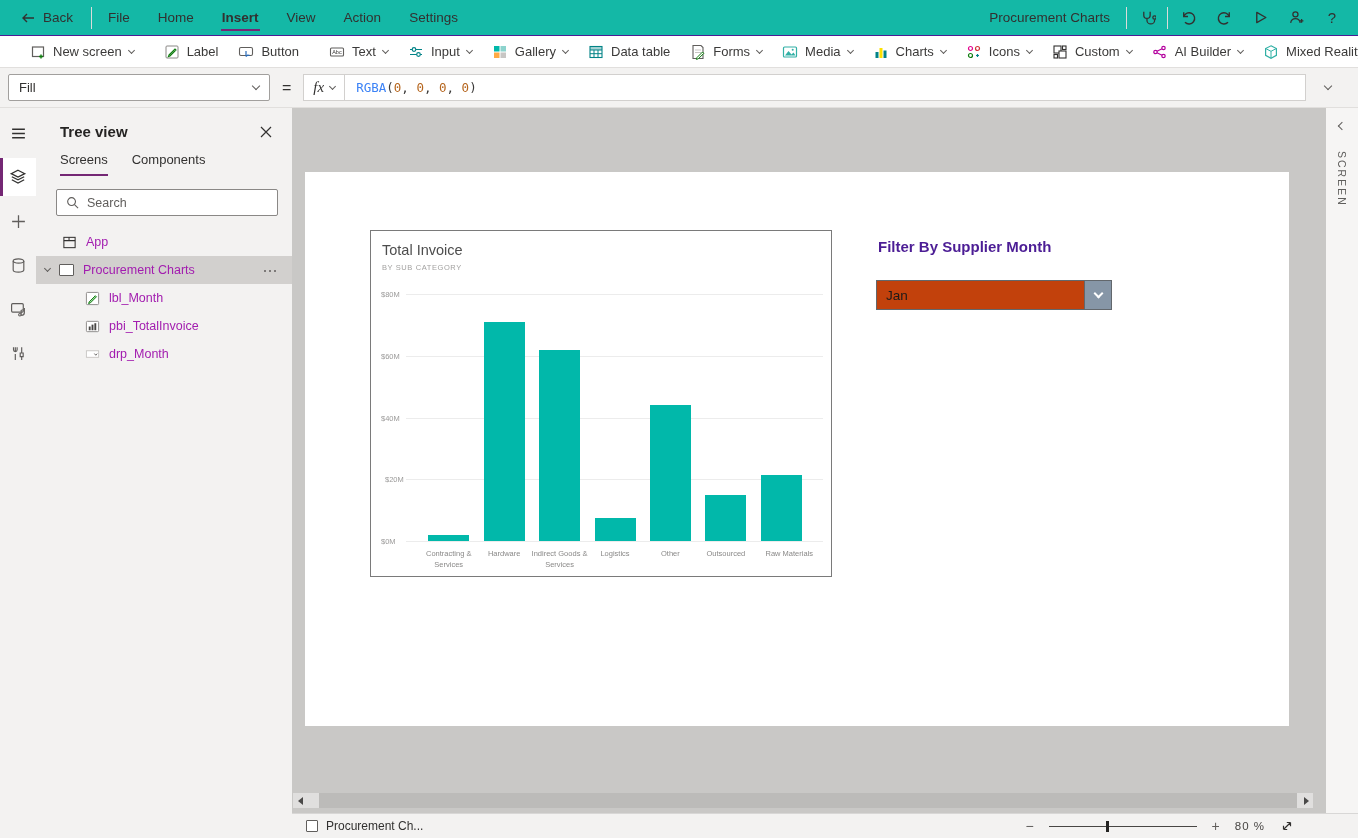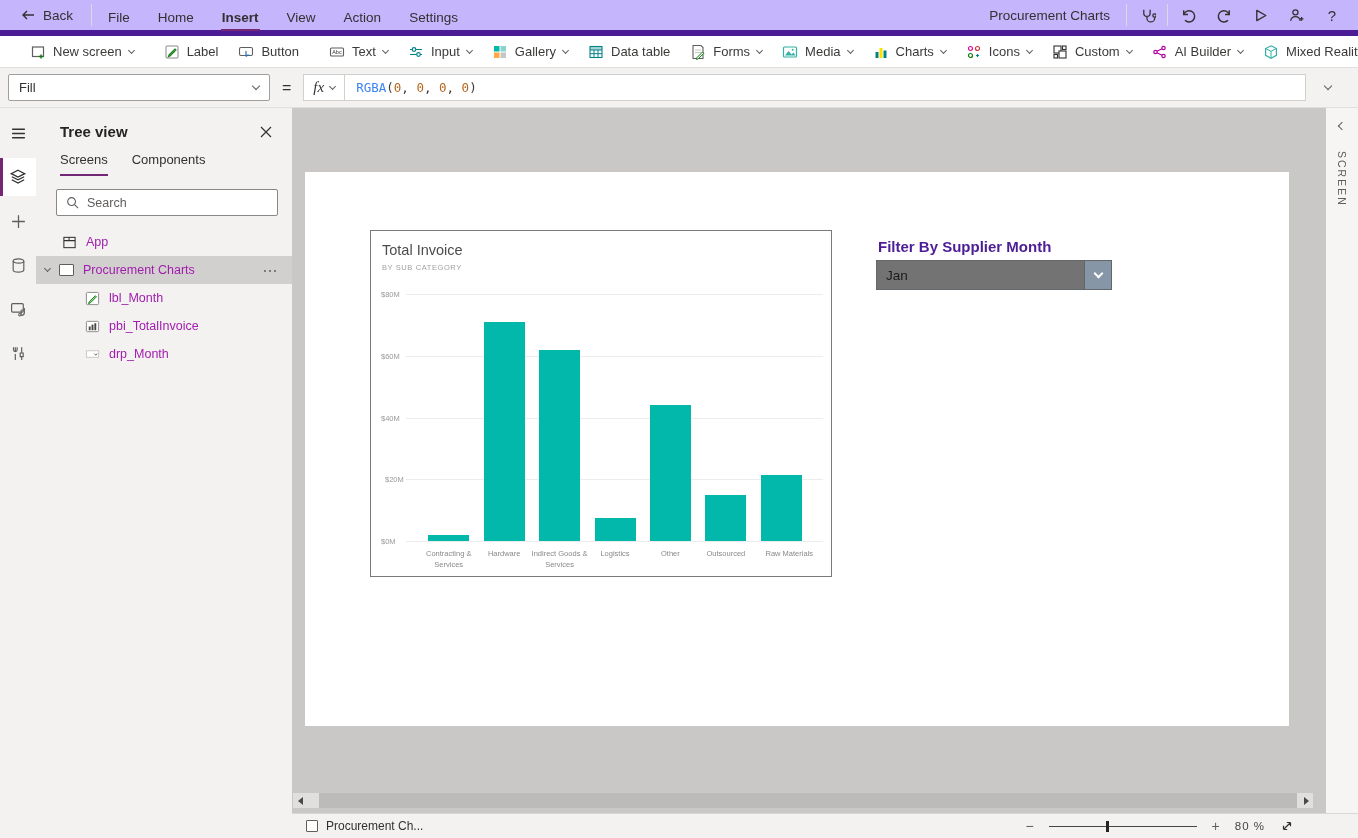--- a/index.html
+++ b/index.html
@@ -3,21 +3,21 @@
 <meta charset="utf-8">
 <style>
 *{box-sizing:border-box;margin:0;padding:0}
 html,body{width:1358px;height:838px}
 body{font-family:"Liberation Sans",sans-serif;color:#323130;background:#fff;overflow:hidden;position:relative;font-size:13px}
 svg{display:block}
 .cv{display:inline-block;width:6px;height:6px;border-right:1.4px solid #605e5c;border-bottom:1.4px solid #605e5c;transform:rotate(45deg);margin-top:-3px}
 .cv.sm{width:5px;height:5px}
 .cv.left{transform:rotate(135deg)}
 
-.titlebar{position:absolute;left:0;top:0;width:1358px;height:36px;background:#c4b5fd;border-bottom:6px solid #4c1d95;display:flex;align-items:center;justify-content:space-between}
+.titlebar{position:absolute;left:0;top:0;width:1358px;height:36px;background:#14b8a6;border-bottom:1px solid #4c1d95;display:flex;align-items:center;justify-content:space-between}
 .tb-left,.tb-right{display:flex;align-items:center;height:100%}
 .back{display:flex;align-items:center;gap:7px;padding:0 16px 0 20px;font-size:13.5px;cursor:pointer}
 .tb-sep{width:1px;height:22px;background:#dcdbda;margin:0 2px}
 .menu{display:flex;height:100%}
 .menu-item{padding:0 14px;height:36px;line-height:36px;font-size:13.5px;position:relative;cursor:pointer}
 .menu-item.active{font-weight:700}
 .menu-item.active::after{content:"";position:absolute;left:13px;right:13px;bottom:5px;height:2.5px;background:#742774}
 .app-title{font-size:13.5px;margin:0 14px;white-space:nowrap}
 .tb-icon{width:36px;height:36px;display:flex;align-items:center;justify-content:center;cursor:pointer;font-size:15px;color:#323130}
 .tb-right{padding-right:8px}
@@ -61,21 +61,21 @@
 .workarea{position:absolute;left:292px;top:108px;width:1034px;height:705px;background:#c9c8c6}
 .screen-canvas{position:absolute;left:13px;top:64px;width:984px;height:554px;background:#fff}
 .pbi{position:absolute;left:65px;top:58px;width:462px;height:347px;background:#fff;border:1px solid #7a7a7a;cursor:pointer}
 .pbi-title{position:absolute;left:11px;top:11px;font-size:14.5px;color:#4d4d4d}
 .pbi-sub{position:absolute;left:11px;top:32px;font-size:7.5px;color:#a3a2a1;letter-spacing:.6px}
 .gridline{position:absolute;height:1px;background:#ececec}
 .ytick{position:absolute;font-size:7.5px;color:#9a9998}
 .bar{position:absolute}
 .xlab{position:absolute;font-size:7.5px;color:#8a8988;text-align:center;line-height:1.4}
 .filter-label{position:absolute;left:573px;top:66px;font-size:15px;font-weight:600;color:#4c1d95}
-.dropdown{position:absolute;left:571px;top:88px;width:236px;height:30px;background:#737373;border:1px solid #62676c;display:flex;cursor:pointer}
+.dropdown{position:absolute;left:571px;top:108px;width:236px;height:30px;background:#c2410c;border:1px solid #62676c;display:flex;cursor:pointer}
 .dd-value{flex:1;display:flex;align-items:center;padding-left:9px;font-size:13.5px;color:#1b1a19}
 .dd-btn{width:27px;background:#8696a7;border-left:1px solid #62676c;display:flex;align-items:center;justify-content:center}
 .dd-btn .cv{border-color:#fff;border-width:2px;width:7px;height:7px}
 
 .hscroll{position:absolute;left:1px;bottom:5px;width:1020px;height:15px;background:#e0dfde}
 .hs-arrow{position:absolute;top:0;width:14px;height:15px;display:flex;align-items:center;justify-content:center;cursor:pointer}
 .hs-arrow.l{left:0}.hs-arrow.r{right:0}
 .tri-l{width:0;height:0;border-top:4px solid transparent;border-bottom:4px solid transparent;border-right:5px solid #4a4948}
 .tri-r{width:0;height:0;border-top:4px solid transparent;border-bottom:4px solid transparent;border-left:5px solid #4a4948}
 .hs-thumb{position:absolute;left:26px;top:0;width:978px;height:15px;background:#bcbbb9;cursor:grab}

